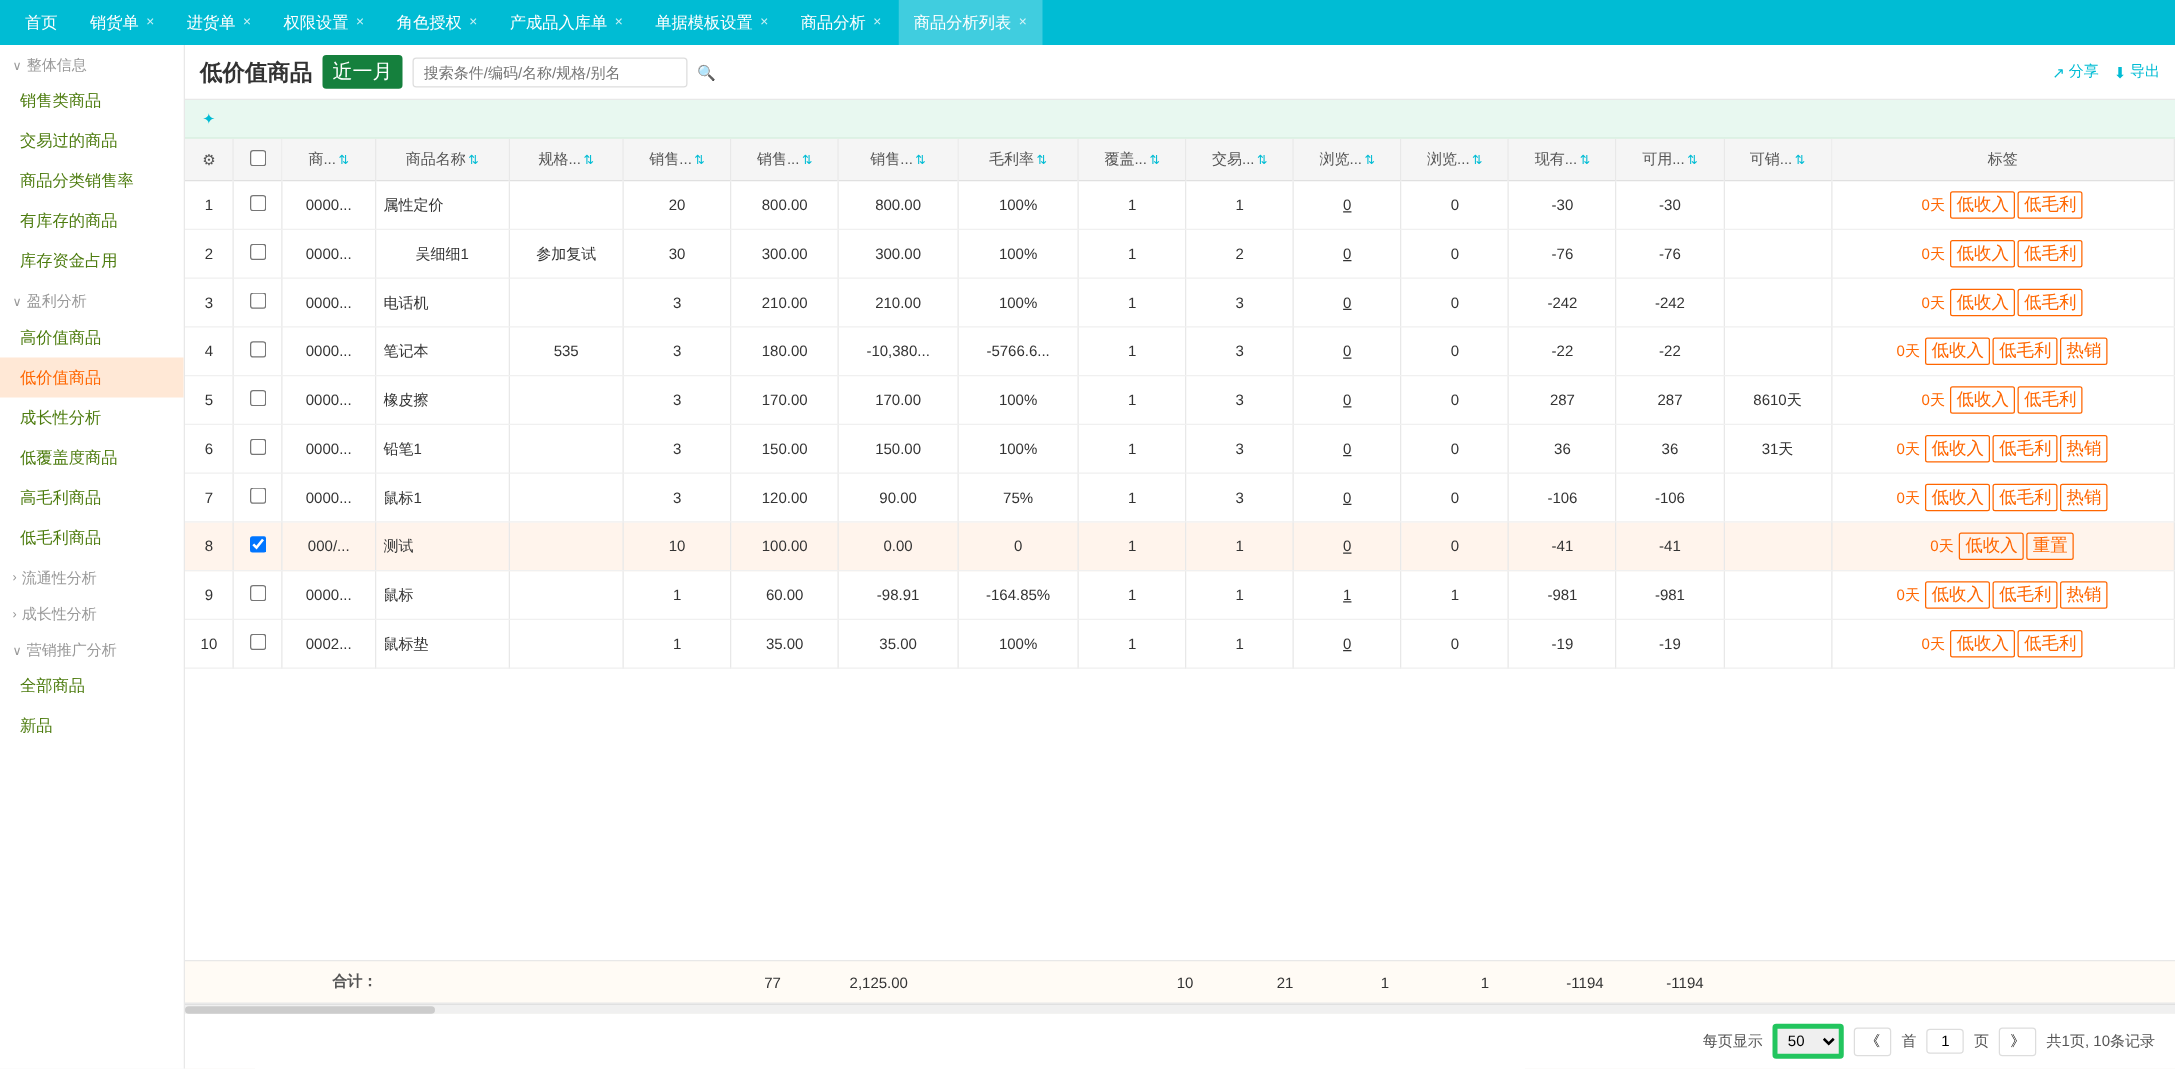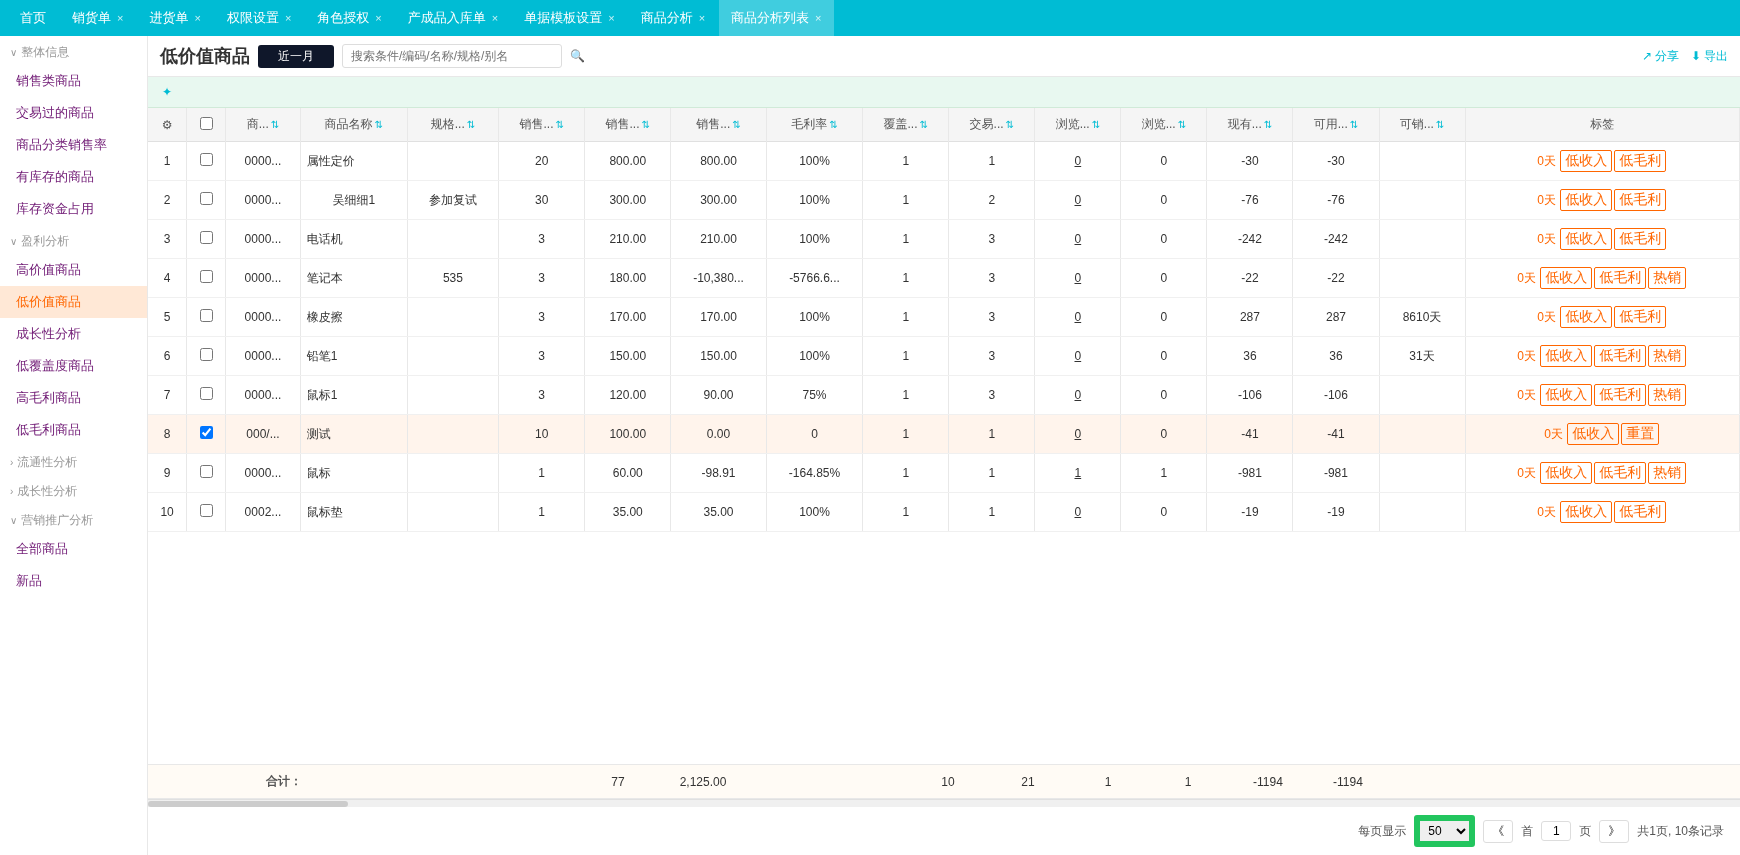--- a/index.html
+++ b/index.html
@@ -50,21 +50,21 @@
       color: #999;
       font-size: 12px;
       display: flex;
       align-items: center;
       gap: 4px;
     }
     .sidebar-group-title .arrow { font-size: 10px; }
     .sidebar-item {
       padding: 7px 10px 7px 16px;
       cursor: pointer;
-      color: #701a75;
+      color: #4d7c0f;
       font-size: 13px;
     }
     .sidebar-item.active { background: #ffe8d6; color: #ff6600; }
 
     
     .content-area {
       flex: 1;
       display: flex;
       flex-direction: column;
       overflow: hidden;
@@ -78,26 +78,26 @@
       align-items: center;
       gap: 8px;
       border-bottom: 1px solid #e8e8e8;
     }
     .page-title {
       font-size: 18px;
       font-weight: bold;
       color: #333;
     }
     .time-btn {
-      background: #0f172a;
+      background: #15803d;
       color: #fff;
       border: none;
       border-radius: 3px;
-      padding: 3px 20px;
-      font-size: 12px;
+      padding: 3px 8px;
+      font-size: 16px;
       cursor: pointer;
     }
     .search-box {
       border: 1px solid #ddd;
       border-radius: 3px;
       padding: 4px 8px;
       font-size: 12px;
       width: 220px;
       outline: none;
     }
@@ -214,21 +214,21 @@
       display: flex;
       align-items: center;
       justify-content: flex-end;
       padding: 8px 16px;
       gap: 8px;
       font-size: 12px;
       color: #555;
       background: #fff;
     }
     .page-size-select {
-      border: 6px solid #22c55e;
+      border: 4px solid #22c55e;
       border-radius: 3px;
       padding: 2px 4px;
       font-size: 12px;
     }
     .page-btn {
       border: 1px solid #ddd;
       background: #fff;
       padding: 2px 8px;
       border-radius: 3px;
       cursor: pointer;

